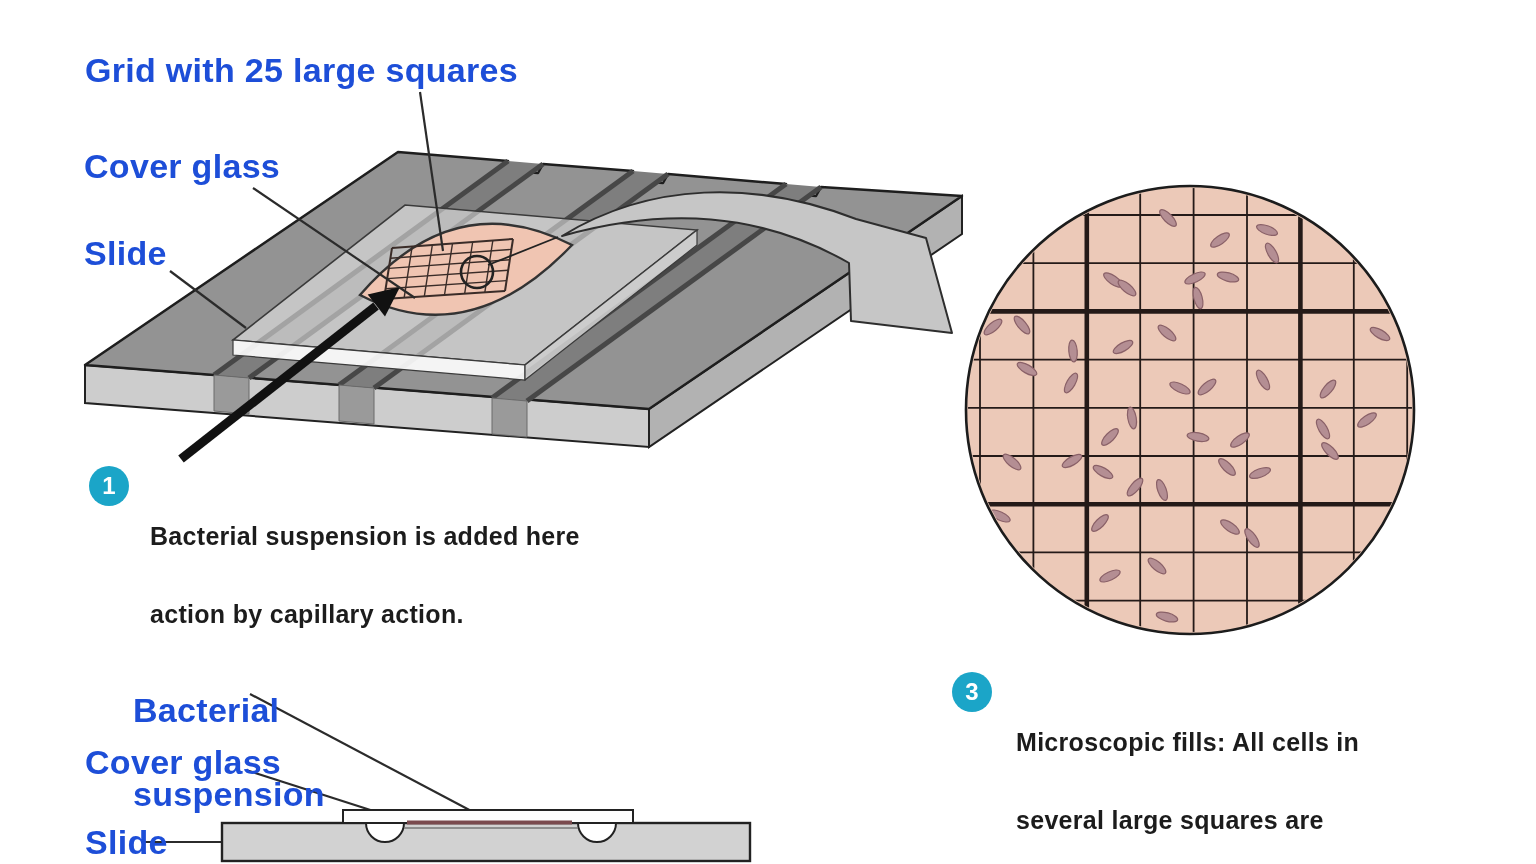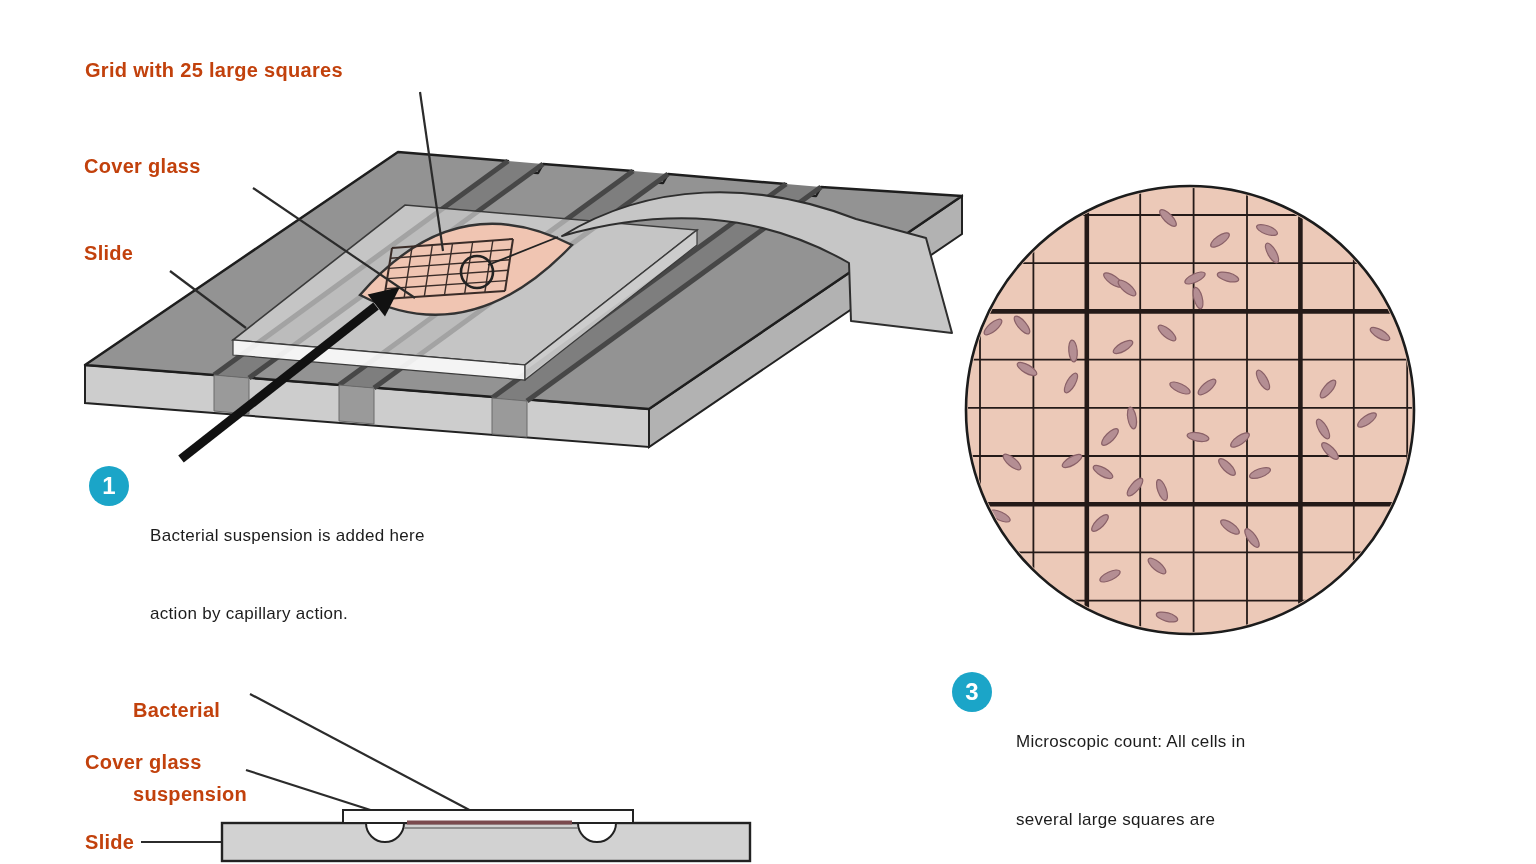--- a/index.html
+++ b/index.html
@@ -2,26 +2,26 @@
 <html><head>
 <meta charset="utf-8">
 <style>
   html,body{margin:0;padding:0;background:#ffffff;}
   #stage{
     position:relative;width:1536px;height:864px;background:#ffffff;
     overflow:hidden;font-family:"Liberation Sans",sans-serif;
   }
   #art{position:absolute;left:0;top:0;}
   .lbl{
-    position:absolute;font-weight:700;color:#c2410c;
-    font-size:20px;letter-spacing:.3px;line-height:27px;white-space:pre;
+    position:absolute;font-weight:700;color:#1d4ed8;
+    font-size:34px;letter-spacing:.3px;line-height:27px;white-space:pre;
   }
   .steptext{
-    position:absolute;font-weight:400;color:#1c1c1c;
-    font-size:17px;letter-spacing:.3px;line-height:26px;white-space:pre;
+    position:absolute;font-weight:700;color:#1c1c1c;
+    font-size:25px;letter-spacing:.3px;line-height:26px;white-space:pre;
   }
   .badge{
     position:absolute;width:40px;height:40px;border-radius:50%;
     display:flex;align-items:center;justify-content:center;
     color:#ffffff;font-weight:700;font-size:24px;
   }
 </style>
 </head>
 <body>
 
@@ -205,19 +205,19 @@
     <div>Bacterial</div>
     <div>suspension</div>
   </div>
   <div class="lbl" style="left:85px;top:749px;">Cover glass</div>
   <div class="lbl" style="left:85px;top:829px;">Slide</div>
 
   <div class="badge" style="left:952px;top:672px;background:#1ba5c8;">
     <span>3</span>
   </div>
   <div class="steptext" style="left:1016px;top:677px;">
-    <div>Microscopic count: All cells in</div>
+    <div>Microscopic fills: All cells in</div>
     <div>several large squares are</div>
     
     
     
   </div>
 </div>
 
 </body></html>

